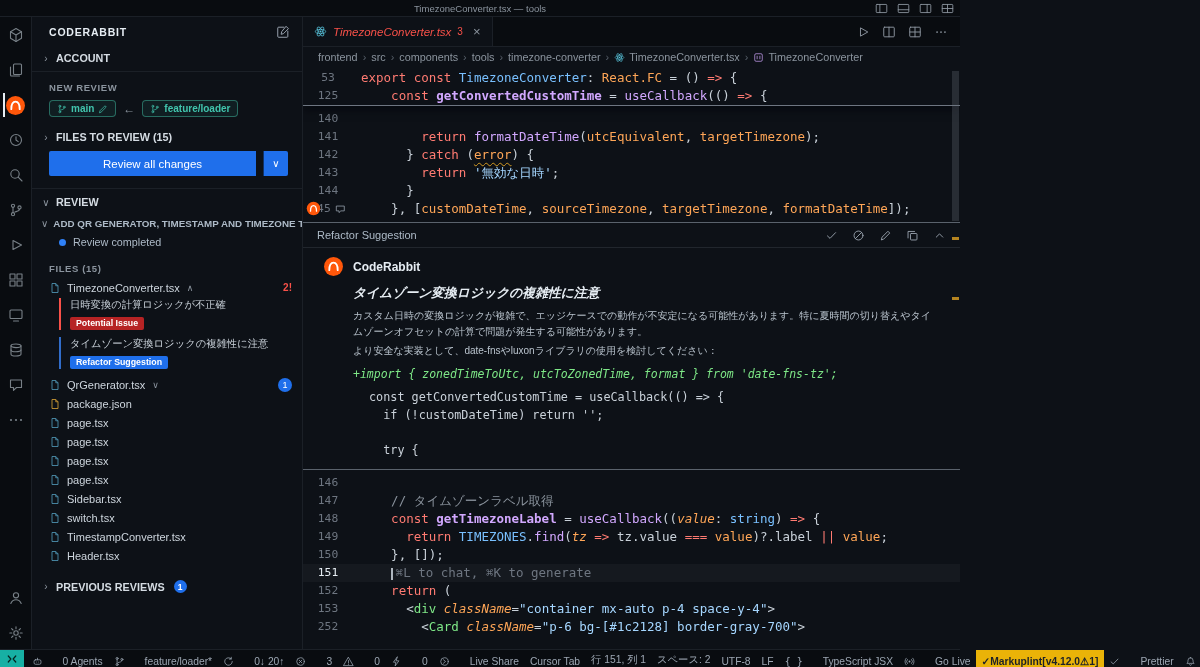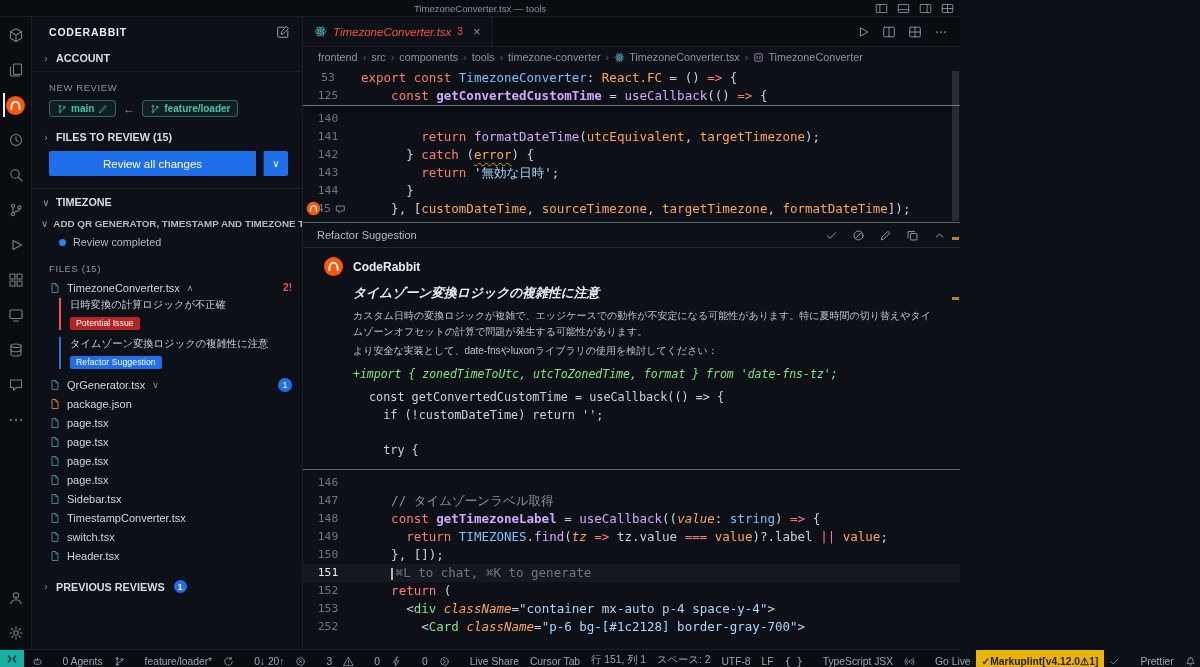--- a/index.html
+++ b/index.html
@@ -21,39 +21,39 @@
 .ab-item.active{box-shadow:inset 2px 0 0 #e6edf3}
 .ab-spacer{flex:1}
 
 .sidebar{flex:0 0 271px;background:#0d1117;border-right:1px solid #1b2027;font-size:11px;overflow:hidden;display:flex;flex-direction:column}
 .sb-head{height:30px;display:flex;align-items:center;padding:0 12px 0 17px;font-size:10.5px;font-weight:700;letter-spacing:.8px;color:#e6edf3}
 .sb-head .action{margin-left:auto;color:#9da7b3}
 .sb-head .action svg{width:14px;height:14px}
 .sb-row{display:flex;align-items:center;gap:5px;padding-left:9px;height:22px;font-weight:700;font-size:10.8px;color:#d5dce3}
 .chev{color:#8b949e;font-size:10px;width:10px;text-align:center;font-weight:400}
 .sb-divider{border-top:1px solid #1b2027;margin:2px 0}
-.sb-label{padding:8px 0 4px 17px;font-size:9.5px;font-weight:400;letter-spacing:.6px;color:#8b949e}
+.sb-label{padding:8px 0 4px 17px;font-size:9.5px;font-weight:700;letter-spacing:.6px;color:#8b949e}
 .branch-row{display:flex;align-items:center;gap:7px;padding:3px 0 9px 17px}
 .pill{display:inline-flex;align-items:center;gap:4px;border:1px solid rgba(63,185,160,.5);color:#41c4ad;background:rgba(63,185,160,.08);border-radius:4px;padding:2px 7px;font-size:10px;font-weight:600}
 .pill svg{width:10px;height:10px}
 .arrow{color:#8b949e;font-size:12px}
 .btn-row{display:flex;gap:7px;padding:3px 14px 10px 17px}
 .btn-main{flex:1;height:25px;background:#1f6feb;border:none;border-radius:2px 0 0 2px;color:#fff;font-size:11.5px;font-family:inherit;cursor:pointer}
 .btn-dd{flex:0 0 25px;height:25px;background:#1f6feb;border:none;border-left:1px solid rgba(9,12,16,.6);border-radius:0 2px 2px 0;color:#fff;font-size:10px;cursor:pointer}
 .review-entry{padding-left:9px;height:20px;display:flex;gap:5px;align-items:center;font-size:9.8px;font-weight:600;color:#adbac7;white-space:nowrap;overflow:hidden}
 .review-status{display:flex;align-items:center;gap:7px;padding:3px 0 7px 27px;font-size:10.8px;color:#adbac7}
 .dot{width:7px;height:7px;border-radius:50%;background:#2f81f7;flex:0 0 7px}
 .file-row{height:19px;display:flex;align-items:center;gap:6px;padding:0 10px 0 17px;font-size:11px;color:#cdd5dd}
 .file-row .icon svg{width:12px;height:12px}
 .file-chev{color:#8b949e;font-size:9px;margin-left:1px}
 .badge-err{margin-left:auto;color:#f85149;font-size:10px;font-weight:700}
 .badge-count{margin-left:auto;width:14px;height:14px;border-radius:50%;background:#1f6feb;color:#fff;font-size:9px;display:flex;align-items:center;justify-content:center}
 .comment-item{margin:1px 0 7px 27px;padding-left:9px;border-left:2px solid #f85149}
 .comment-text{font-size:10.3px;color:#c9d1d9;line-height:1.45;max-width:215px}
-.comment-badge{display:inline-block;margin-top:4px;font-size:8.8px;font-weight:400;color:#fff;padding:1.5px 6px;border-radius:2px}
+.comment-badge{display:inline-block;margin-top:4px;font-size:8.8px;font-weight:700;color:#fff;padding:1.5px 6px;border-radius:2px}
 .prev-row{margin-top:10px}
 .badge-circ{width:13px;height:13px;border-radius:50%;background:#1f6feb;color:#fff;font-size:8.5px;display:inline-flex;align-items:center;justify-content:center;margin-left:4px;font-weight:700}
 
 .editor{flex:1;display:flex;flex-direction:column;min-width:0}
 .tabbar{flex:0 0 30px;background:#090c10;display:flex;border-bottom:1px solid #1b2027}
 .tab{display:flex;align-items:center;gap:6px;padding:0 11px;background:#0d1117;border-right:1px solid #1b2027}
 .tab .icon svg{width:13px;height:13px}
 .tab-label{font-size:11.5px;font-style:italic;color:#f85149}
 .tab-badge{font-size:10px;color:#f85149}
 .tab-close{color:#8b949e;font-size:13px;margin-left:4px;cursor:pointer}
@@ -283,21 +283,21 @@
         <span class="chev">›</span>
         <span>FILES TO REVIEW (15)</span>
       </div>
       <div class="btn-row">
         <button class="btn-main">Review all changes</button>
         <button class="btn-dd">∨</button>
       </div>
       <div class="sb-divider"></div>
       <div class="sb-row">
         <span class="chev">∨</span>
-        <span>TIMEZONE</span>
+        <span>REVIEW</span>
       </div>
       <div class="review-entry">
         <span class="chev">∨</span>
         <span>ADD QR GENERATOR, TIMESTAMP AND TIMEZONE TOOLS,...</span>
       </div>
       <div class="review-status">
         <span class="dot"></span>
         <span>Review completed</span>
       </div>
       <div class="sb-label">FILES (15)</div>
@@ -380,30 +380,30 @@
             </span>
             <span>Sidebar.tsx</span>
           </div>
           <div class="file-row">
             <span class="icon">
               <svg viewBox="0 0 16 16" width="12" height="12" fill="none" stroke="#519aba" stroke-width="1.1" stroke-linejoin="round">
                 <path d="M4 2h5l3 3v9H4z"></path>
                 <path d="M9 2v3h3"></path>
               </svg>
             </span>
+            <span>switch.tsx</span>
+          </div>
+          <div class="file-row">
+            <span class="icon">
+              <svg viewBox="0 0 16 16" width="12" height="12" fill="none" stroke="#519aba" stroke-width="1.1" stroke-linejoin="round">
+                <path d="M4 2h5l3 3v9H4z"></path>
+                <path d="M9 2v3h3"></path>
+              </svg>
+            </span>
             <span>TimestampConverter.tsx</span>
-          </div>
-          <div class="file-row">
-            <span class="icon">
-              <svg viewBox="0 0 16 16" width="12" height="12" fill="none" stroke="#519aba" stroke-width="1.1" stroke-linejoin="round">
-                <path d="M4 2h5l3 3v9H4z"></path>
-                <path d="M9 2v3h3"></path>
-              </svg>
-            </span>
-            <span>switch.tsx</span>
           </div>
           <div class="file-row">
             <span class="icon">
               <svg viewBox="0 0 16 16" width="12" height="12" fill="none" stroke="#519aba" stroke-width="1.1" stroke-linejoin="round">
                 <path d="M4 2h5l3 3v9H4z"></path>
                 <path d="M9 2v3h3"></path>
               </svg>
             </span>
             <span>Header.tsx</span>
           </div>

